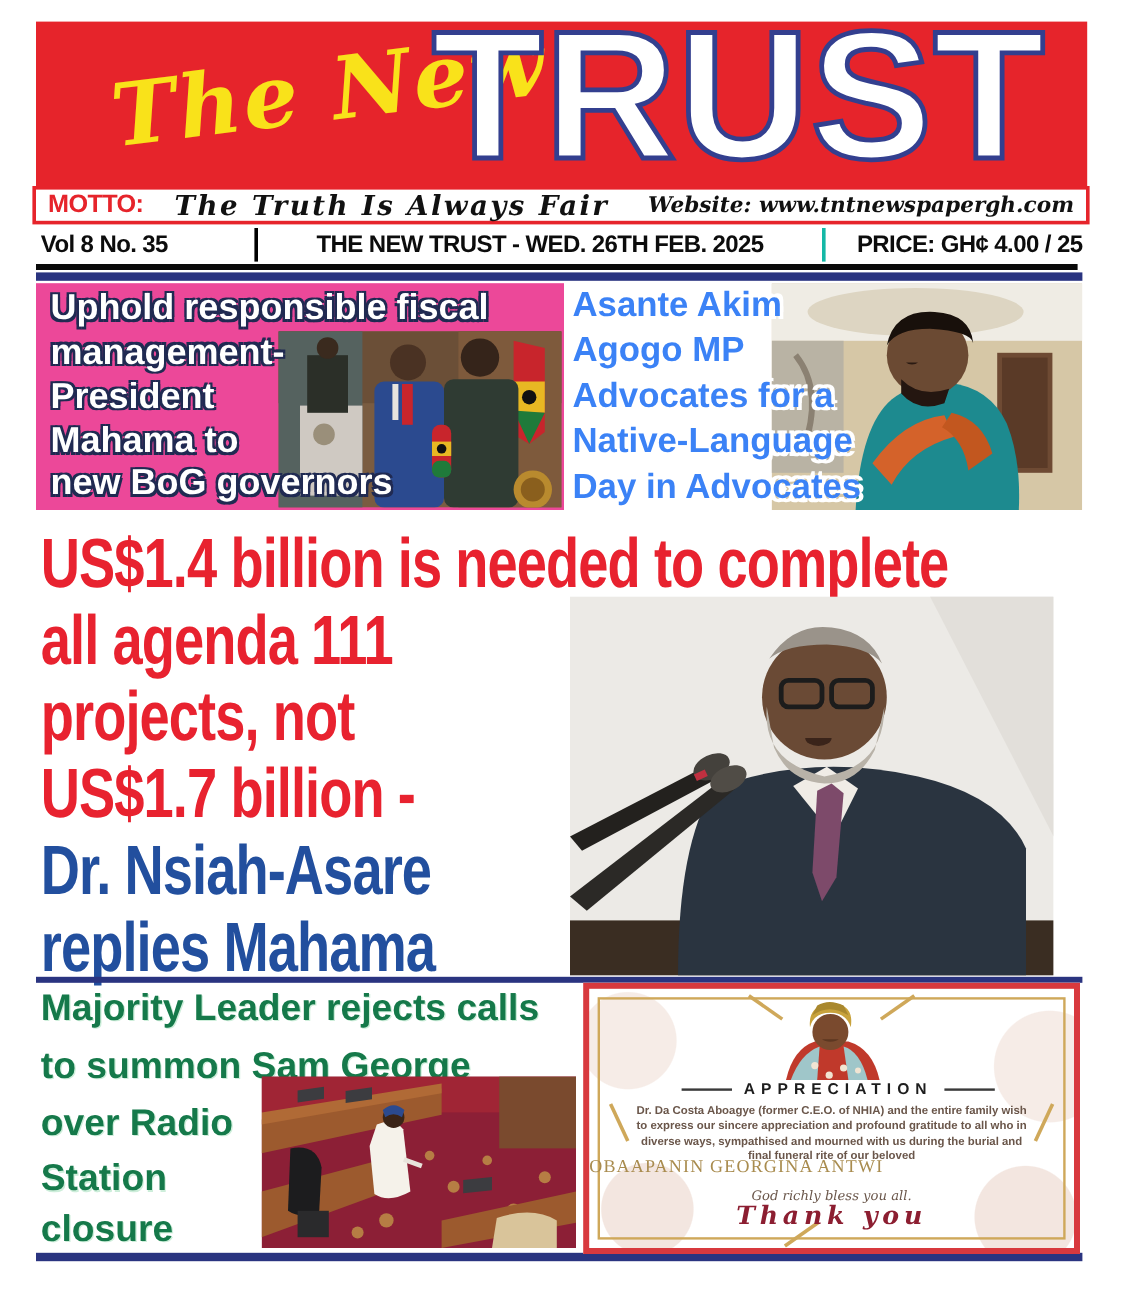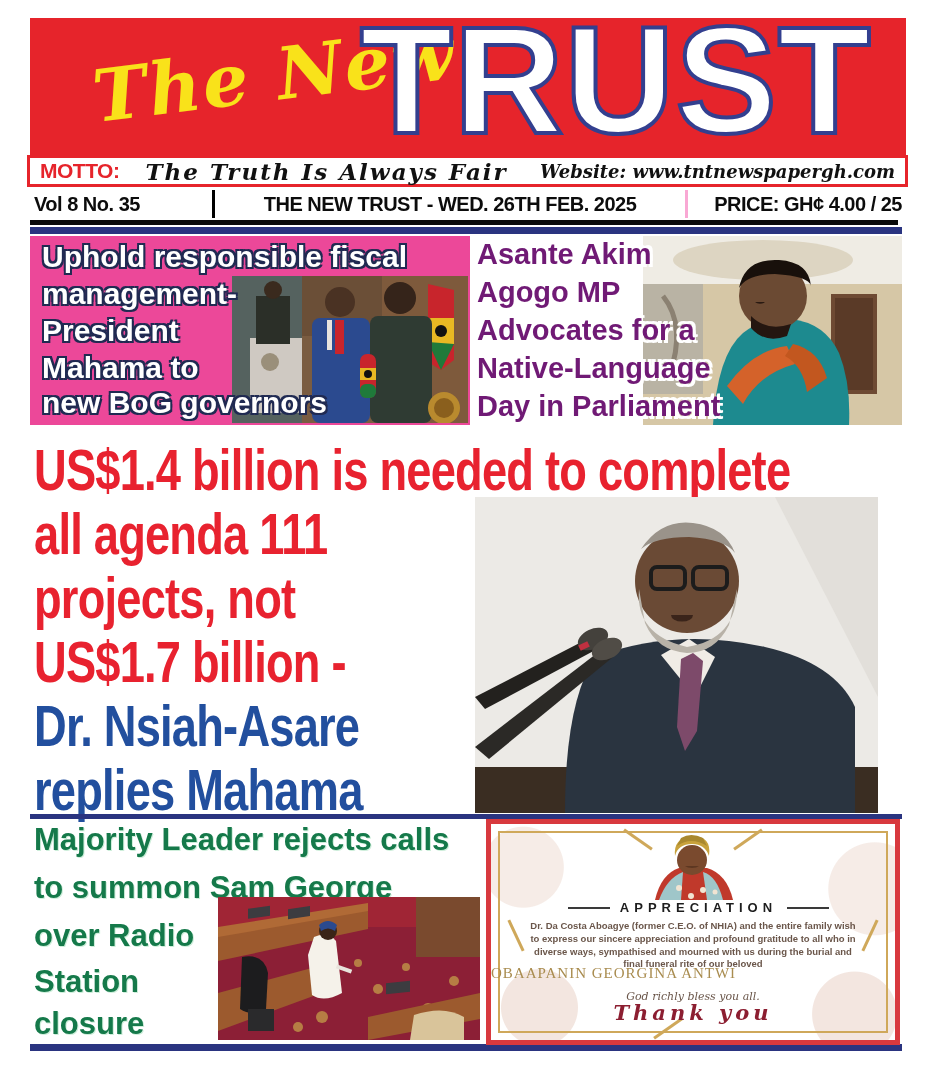--- a/index.html
+++ b/index.html
@@ -16,38 +16,38 @@
   .motto-strip { position:absolute; left:27px; top:155px; width:881px; height:32px; background:#ffffff;
                  border:3px solid #e6242b; display:flex; align-items:center; padding:0 10px; z-index:3;gap:12px; }
   .motto-label { color:#e6242b; font-weight:900; font-size:21px; letter-spacing:-0.5px; margin-right:14px; }
   .motto-text { font-family:"DejaVu Serif", serif; font-style:italic; font-weight:bold; font-size:23px; color:#111; letter-spacing:2px; }
   .website { margin-left:auto; font-family:"DejaVu Serif", serif; font-style:italic; font-weight:bold; font-size:18px; color:#111; }
 
   
   .info-bar { position:absolute; left:30px; top:190px; width:876px; height:28px; display:flex; align-items:center;
               font-weight:900; font-size:20px; color:#0c0c0c; letter-spacing:-0.5px; }
   .seg-vol { width:182px; padding-left:4px; }
-  .seg-center { flex:1; text-align:center; border-left:3px solid #000; border-right:3px solid #f9a8d4; height:100%;
+  .seg-center { flex:1; text-align:center; border-left:3px solid #000; border-right:3px solid #14b8a6; height:100%;
                 display:flex; align-items:center; justify-content:center; }
   .seg-price { width:218px; text-align:right; padding-right:4px; }
   .black-line { position:absolute; left:30px; top:220px; width:868px; height:5px; background:#0a0a0a; }
   .navy-bar { position:absolute; background:#2a3480; }
   .navy-top { left:30px; top:227px; width:872px; height:7px; }
   .navy-mid { left:30px; top:814px; width:872px; height:5px; }
   .navy-bottom { left:30px; top:1044px; width:872px; height:7px; }
 
   
   .story-tl { position:absolute; left:30px; top:236px; width:440px; height:189px; background:#ec4899; overflow:hidden; }
   .tl-line { position:absolute; left:12px; color:#ffffff; font-weight:800; font-size:30px; z-index:3; white-space:nowrap;
              text-shadow:2px 2px 0 #202a52,-2px 2px 0 #202a52,2px -2px 0 #202a52,-2px -2px 0 #202a52; }
   .photo1 { position:absolute; left:202px; top:40px; width:236px; height:147px; z-index:1; }
 
   
   .story-tr { position:absolute; left:475px; top:236px; width:427px; height:189px; background:#ffffff; overflow:hidden; }
-  .tr-line { position:absolute; left:2px; color:#701a75; font-weight:800; font-size:29px; z-index:3; white-space:nowrap;
+  .tr-line { position:absolute; left:2px; color:#3b82f6; font-weight:800; font-size:29px; z-index:3; white-space:nowrap;
              text-shadow:3px 3px 0 #fff,-3px 3px 0 #fff,3px -3px 0 #fff,-3px -3px 0 #fff; }
   .photo2 { position:absolute; left:168px; top:0; width:259px; height:189px; z-index:1; }
 
   
   .hl { position:absolute; left:34px; font-weight:900; font-size:58px; letter-spacing:-1px; white-space:nowrap;
         transform:scaleX(0.78); transform-origin:left top; }
   .hl-red { color:#e8222f; }
   .hl-blue { color:#224f9e; }
   .photo-main { position:absolute; left:475px; top:497px; width:403px; height:316px; }
 
@@ -155,21 +155,21 @@
       <path d="M150 108 q26 6 34 34 l-20 14 q-4 -26 -22 -36 z" fill="#c2571f"></path>
       <circle cx="130" cy="60" r="34" fill="#6b4a33"></circle>
       <path d="M96 52 q6 -30 40 -28 q30 2 32 26 q-2 -10 -36 -12 q-28 0 -36 14z" fill="#18100b"></path>
       <path d="M108 80 q16 16 40 8 l-4 12 q-22 8 -36 -8 z" fill="#241610"></path>
       <path d="M112 66 a6 4 0 0 0 10 0" fill="#2a1a12"></path>
     </svg>
     <div class="tr-line" style="top:2px">Asante Akim</div>
     <div class="tr-line" style="top:40px">Agogo MP</div>
     <div class="tr-line" style="top:78px">Advocates for a</div>
     <div class="tr-line" style="top:116px">Native-Language</div>
-    <div class="tr-line" style="top:154px">Day in Parliament</div>
+    <div class="tr-line" style="top:154px">Day in Advocates</div>
   </div>
 
   <div class="hl hl-red" style="top:436px">US$1.4 billion is needed to complete</div>
   <div class="hl hl-red" style="top:500px">all agenda 111</div>
   <div class="hl hl-red" style="top:564px">projects, not</div>
   <div class="hl hl-red" style="top:628px">US$1.7 billion -</div>
   <div class="hl hl-blue" style="top:692px">Dr. Nsiah-Asare</div>
   <div class="hl hl-blue" style="top:756px">replies Mahama</div>
 
   <svg class="photo-main" viewBox="0 0 403 316">

